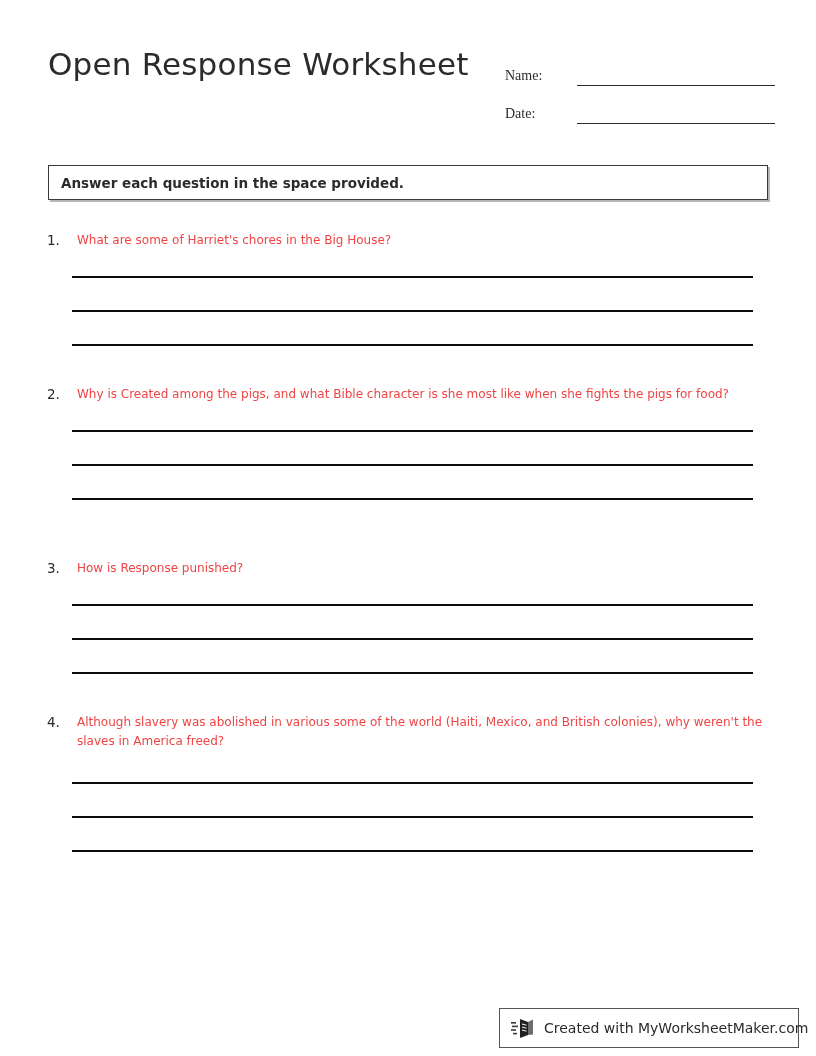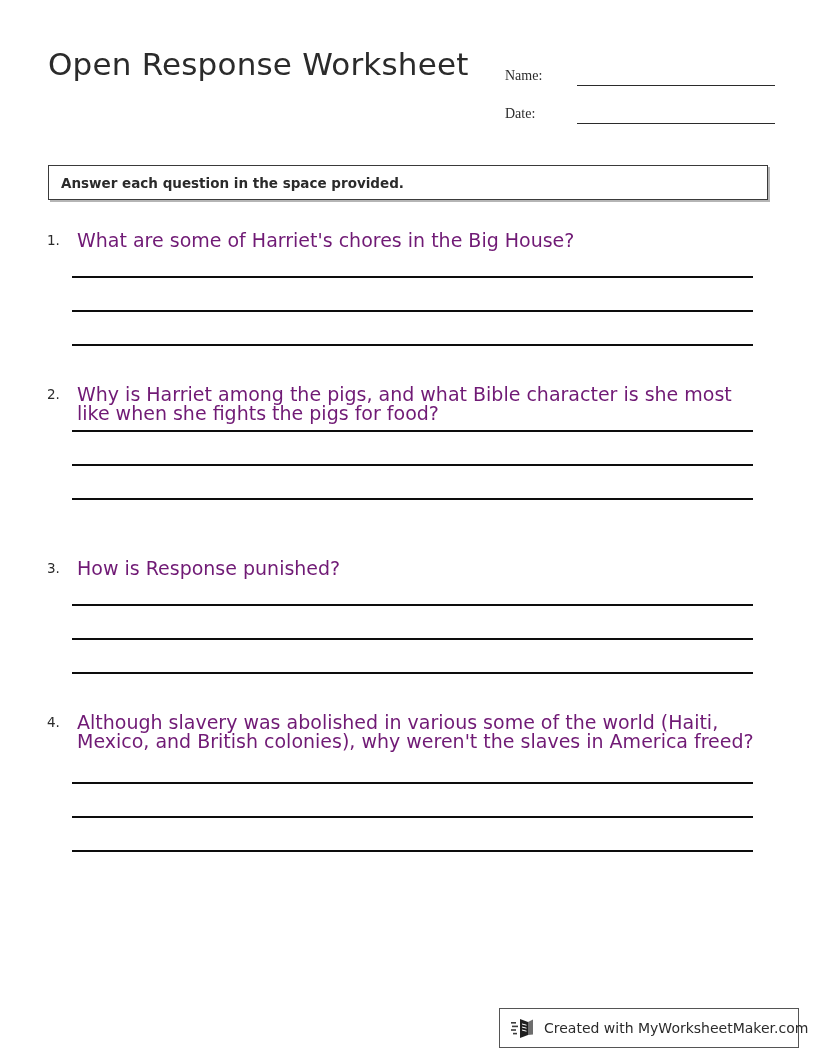--- a/index.html
+++ b/index.html
@@ -118,22 +118,22 @@
     width: 30px;
     flex: 0 0 30px;
     font-family: "DejaVu Sans", sans-serif;
     font-size: 13.5px;
     color: #2b2b2b;
     line-height: 19px;
   }
   .q-text {
     flex: 1;
     font-family: "DejaVu Sans", sans-serif;
-    font-size: 19px;
-    color: #701a75;
+    font-size: 12px;
+    color: #ef4444;
     line-height: 19px;
   }
   .answer-lines {
     position: absolute;
     left: 72px;
     width: 681px;
   }
   .answer-line {
     height: 0;
     border-bottom: 2.2px solid #0d0d0d;
@@ -200,21 +200,21 @@
         </div>
         <div class="answer-lines" style="top: 276px;">
           <div class="answer-line"></div>
           <div class="answer-line"></div>
           <div class="answer-line"></div>
         </div>
       </div>
       <div class="question-block" style="top: 0px;">
         <div class="q-head" style="top: 385px;">
           <div class="q-number">2.</div>
-          <div class="q-text">Why is Harriet among the pigs, and what Bible character is she most like when she fights the pigs for food?</div>
+          <div class="q-text">Why is Created among the pigs, and what Bible character is she most like when she fights the pigs for food?</div>
         </div>
         <div class="answer-lines" style="top: 430px;">
           <div class="answer-line"></div>
           <div class="answer-line"></div>
           <div class="answer-line"></div>
         </div>
       </div>
       <div class="question-block" style="top: 0px;">
         <div class="q-head" style="top: 559px;">
           <div class="q-number">3.</div>

